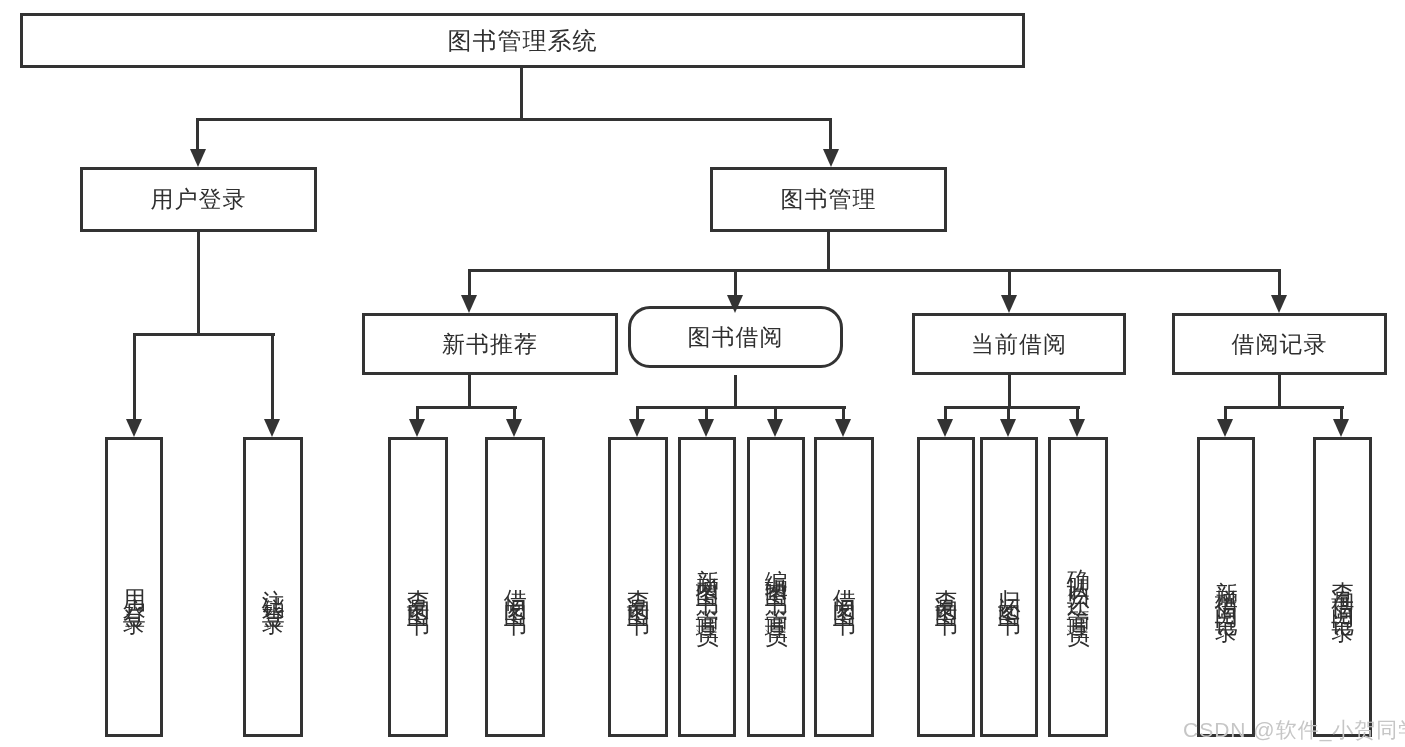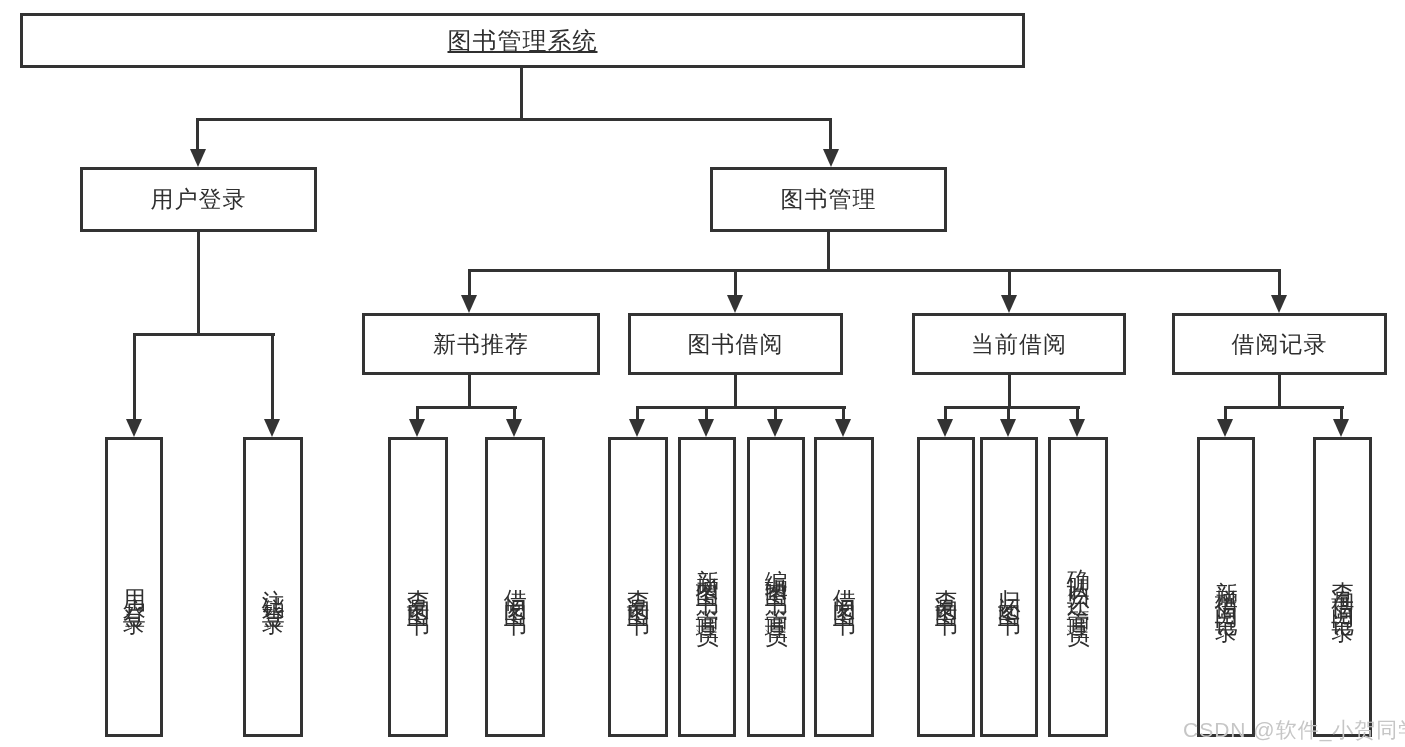--- a/index.html
+++ b/index.html
@@ -23,21 +23,21 @@
     display: flex;
     align-items: center;
     justify-content: center;
     color: #2f2f2f;
   }
   .hlabel {
     font-size: 23px;
     letter-spacing: 1px;
     white-space: nowrap;
   }
-  .hlabel.title { font-size: 24px; text-decoration: underline; }
+  .hlabel.title { font-size: 24px; }
   .vtext {
     writing-mode: vertical-rl;
     text-orientation: mixed;
     font-size: 23px;
     letter-spacing: 8px;
     line-height: 1.1;
     color: #2f2f2f;
   }
   .line {
     position: absolute;
@@ -72,25 +72,25 @@
   </div>
 
   <div class="box" style="left:80px; top:167px; width:237px; height:65px;">
     <span class="hlabel">用户登录</span>
   </div>
 
   <div class="box" style="left:710px; top:167px; width:237px; height:65px;">
     <span class="hlabel">图书管理</span>
   </div>
 
-  <div class="box" style="left:362px; top:313px; width:238px; height:62px;">
+  <div class="box" style="left:362px; top:313px; width:256px; height:62px;">
     <span class="hlabel">新书推荐</span>
   </div>
 
-  <div class="box" style="left:628px; top:313px; width:215px; height:62px;">
+  <div class="box" style="left:628px; top:306px; width:215px; height:62px;border-radius:22px;">
     <span class="hlabel">图书借阅</span>
   </div>
 
   <div class="box" style="left:903px; top:313px; width:214px; height:62px;margin-left:9px;">
     <span class="hlabel">当前借阅</span>
   </div>
 
   <div class="box" style="left:1172px; top:313px; width:215px; height:62px;">
     <span class="hlabel">借阅记录</span>
   </div>

